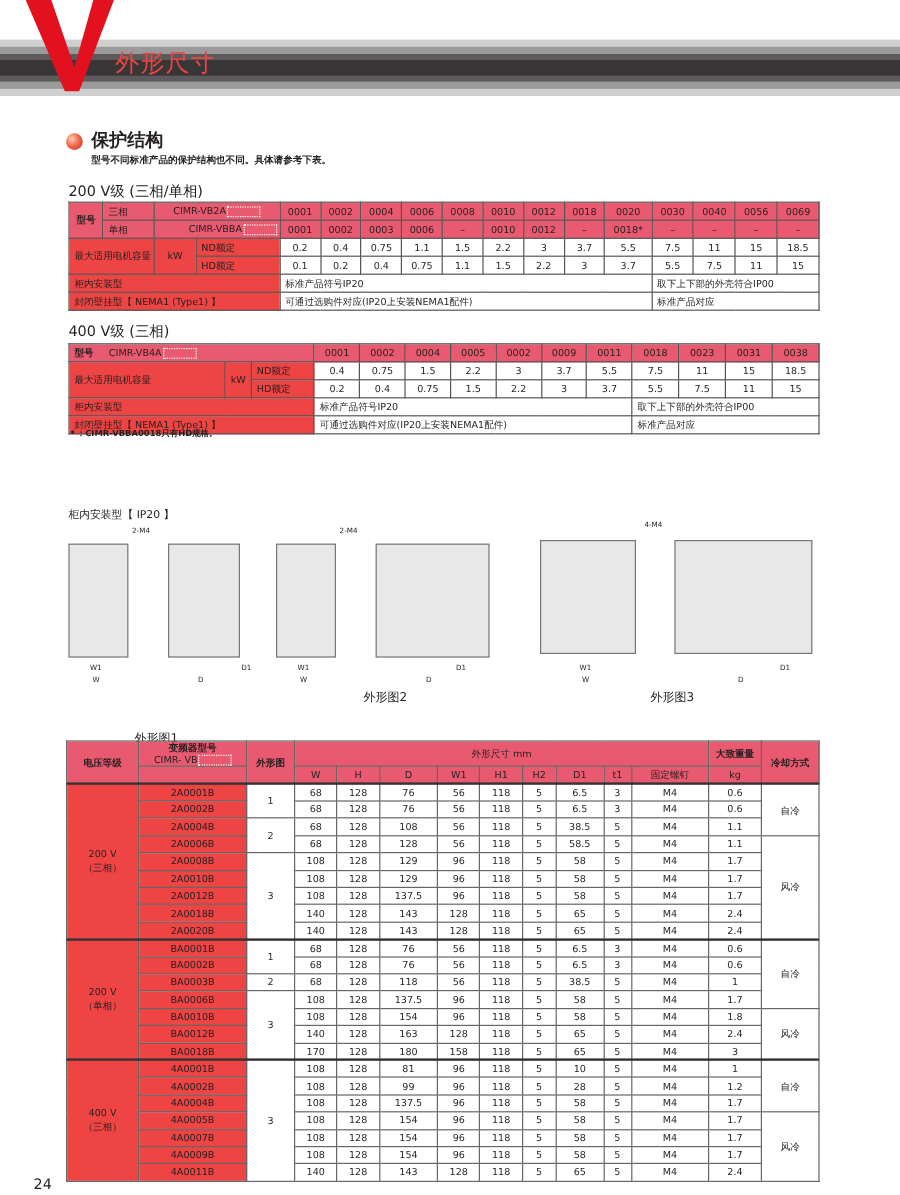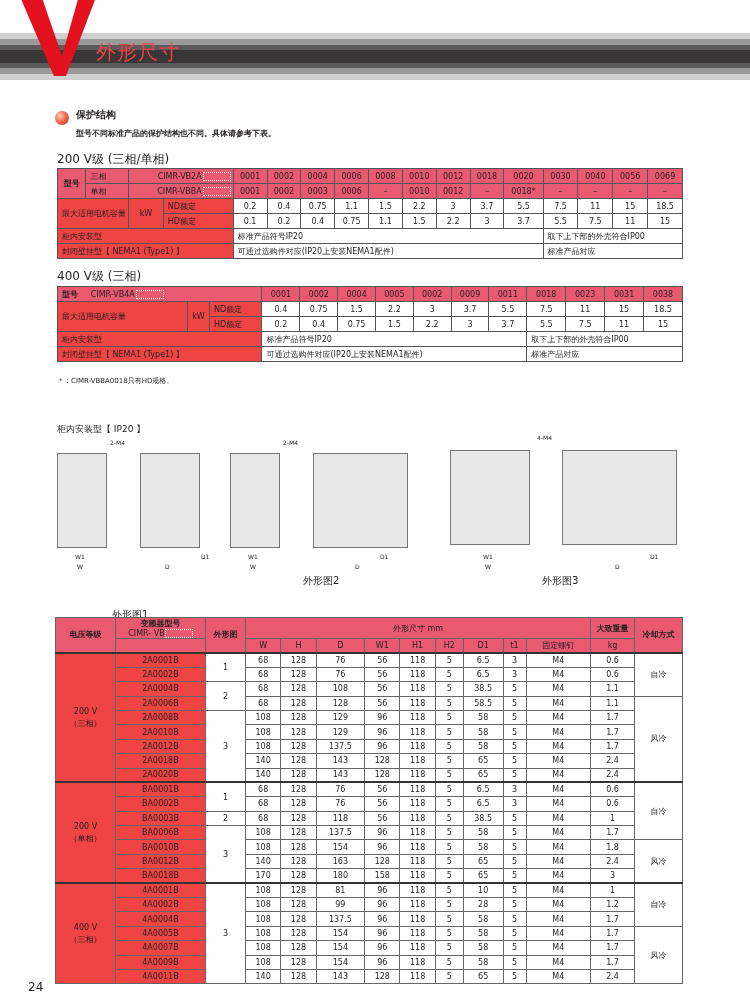--- a/index.html
+++ b/index.html
@@ -4,30 +4,30 @@
 <style>
 *{box-sizing:border-box;margin:0;padding:0}
 body{width:750px;height:996px;background:#fff;font-family:"DejaVu Sans","Liberation Sans",sans-serif;color:#231f20;position:relative;overflow:hidden}
 .hdr{position:absolute;left:0;top:33px;width:750px;height:47px}
 .hdr .b1{position:absolute;left:0;top:0;width:750px;height:47px;background:#cfcfcf}
 .hdr .b2{position:absolute;left:0;top:6px;width:750px;height:35px;background:#9a9a9a}
 .hdr .b3{position:absolute;left:0;top:12px;width:750px;height:23px;background:#5c5a5a}
 .hdr .b4{position:absolute;left:0;top:17px;width:750px;height:13px;background:#383636}
 .bigv{position:absolute;left:18px;top:-8px;width:80px;height:88px}
 .hdr-title{position:absolute;left:96px;top:39px;font-size:20px;color:#ef4444;letter-spacing:1px}
-.sec-title{position:absolute;left:76px;top:108px;font-size:10px;font-weight:bold;color:#231f20}
+.sec-title{position:absolute;left:76px;top:108px;font-size:15px;font-weight:bold;color:#231f20}
 .sec-ball{position:absolute;left:55px;top:111px;width:14px;height:14px;border-radius:50%;background:radial-gradient(circle at 35% 35%,#ffd0c0 0%,#f26a4b 45%,#c8291a 100%)}
 .sec-sub{position:absolute;left:76px;top:128px;font-size:8px;font-weight:bold}
 .lvl{position:absolute;left:57px;font-size:12px}
 table{border-collapse:collapse;position:absolute}
 td{border:1px solid #555;font-size:8px;text-align:center;height:15px;padding:0 2px;white-space:nowrap}
 .red{background:#e95a70}
 .gry{background:#ef4444}
 .L{text-align:left;padding-left:4px}
-.note{position:absolute;left:57px;top:376px;font-size:7px;font-weight:normal}
+.note{position:absolute;left:57px;top:356px;font-size:7px;font-weight:bold}
 .dot{display:inline-block;border:1px dotted #fff;width:28px;height:9px;vertical-align:middle;margin-left:1px}
 .dotd{display:inline-block;border:1px dotted #999;width:28px;height:9px;vertical-align:middle}
 .ipl{position:absolute;left:57px;top:423px;font-size:9px}
 .fig{position:absolute;border:1px solid #777;background:#e8e8e8}
 .figlbl{position:absolute;font-size:10px}
 .dim{position:absolute;font-size:6px}
 .big td{height:14.4px;font-size:8px;border-color:#666}
 .pgnum{position:absolute;left:28px;top:980px;font-size:12px}
 </style>
 </head>
@@ -47,21 +47,21 @@
 <div class="sec-ball"></div>
 <div class="sec-title">保护结构</div>
 <div class="sec-sub">型号不同标准产品的保护结构也不同。具体请参考下表。</div>
 
 <div class="lvl" style="top:151px">200 V级 (三相/单相)</div>
 <table id="t200" style="left:57px;top:168px;width:626px">
     <tbody>
       <tr class="red">
         <td rowspan="2" style="width:28px;font-weight:bold">型号</td>
         <td class="L" style="width:42px">三相</td>
-        <td colspan="2" style="text-align:right"><span>CIMR-VB2A</span><span class="dot"></span></td>
+        <td colspan="2" style=""><span>CIMR-VB2A</span><span class="dot"></span></td>
         <td class="">0001</td>
         <td class="">0002</td>
         <td class="">0004</td>
         <td class="">0006</td>
         <td class="">0008</td>
         <td class="">0010</td>
         <td class="">0012</td>
         <td class="">0018</td>
         <td class="">0020</td>
         <td class="">0030</td>

